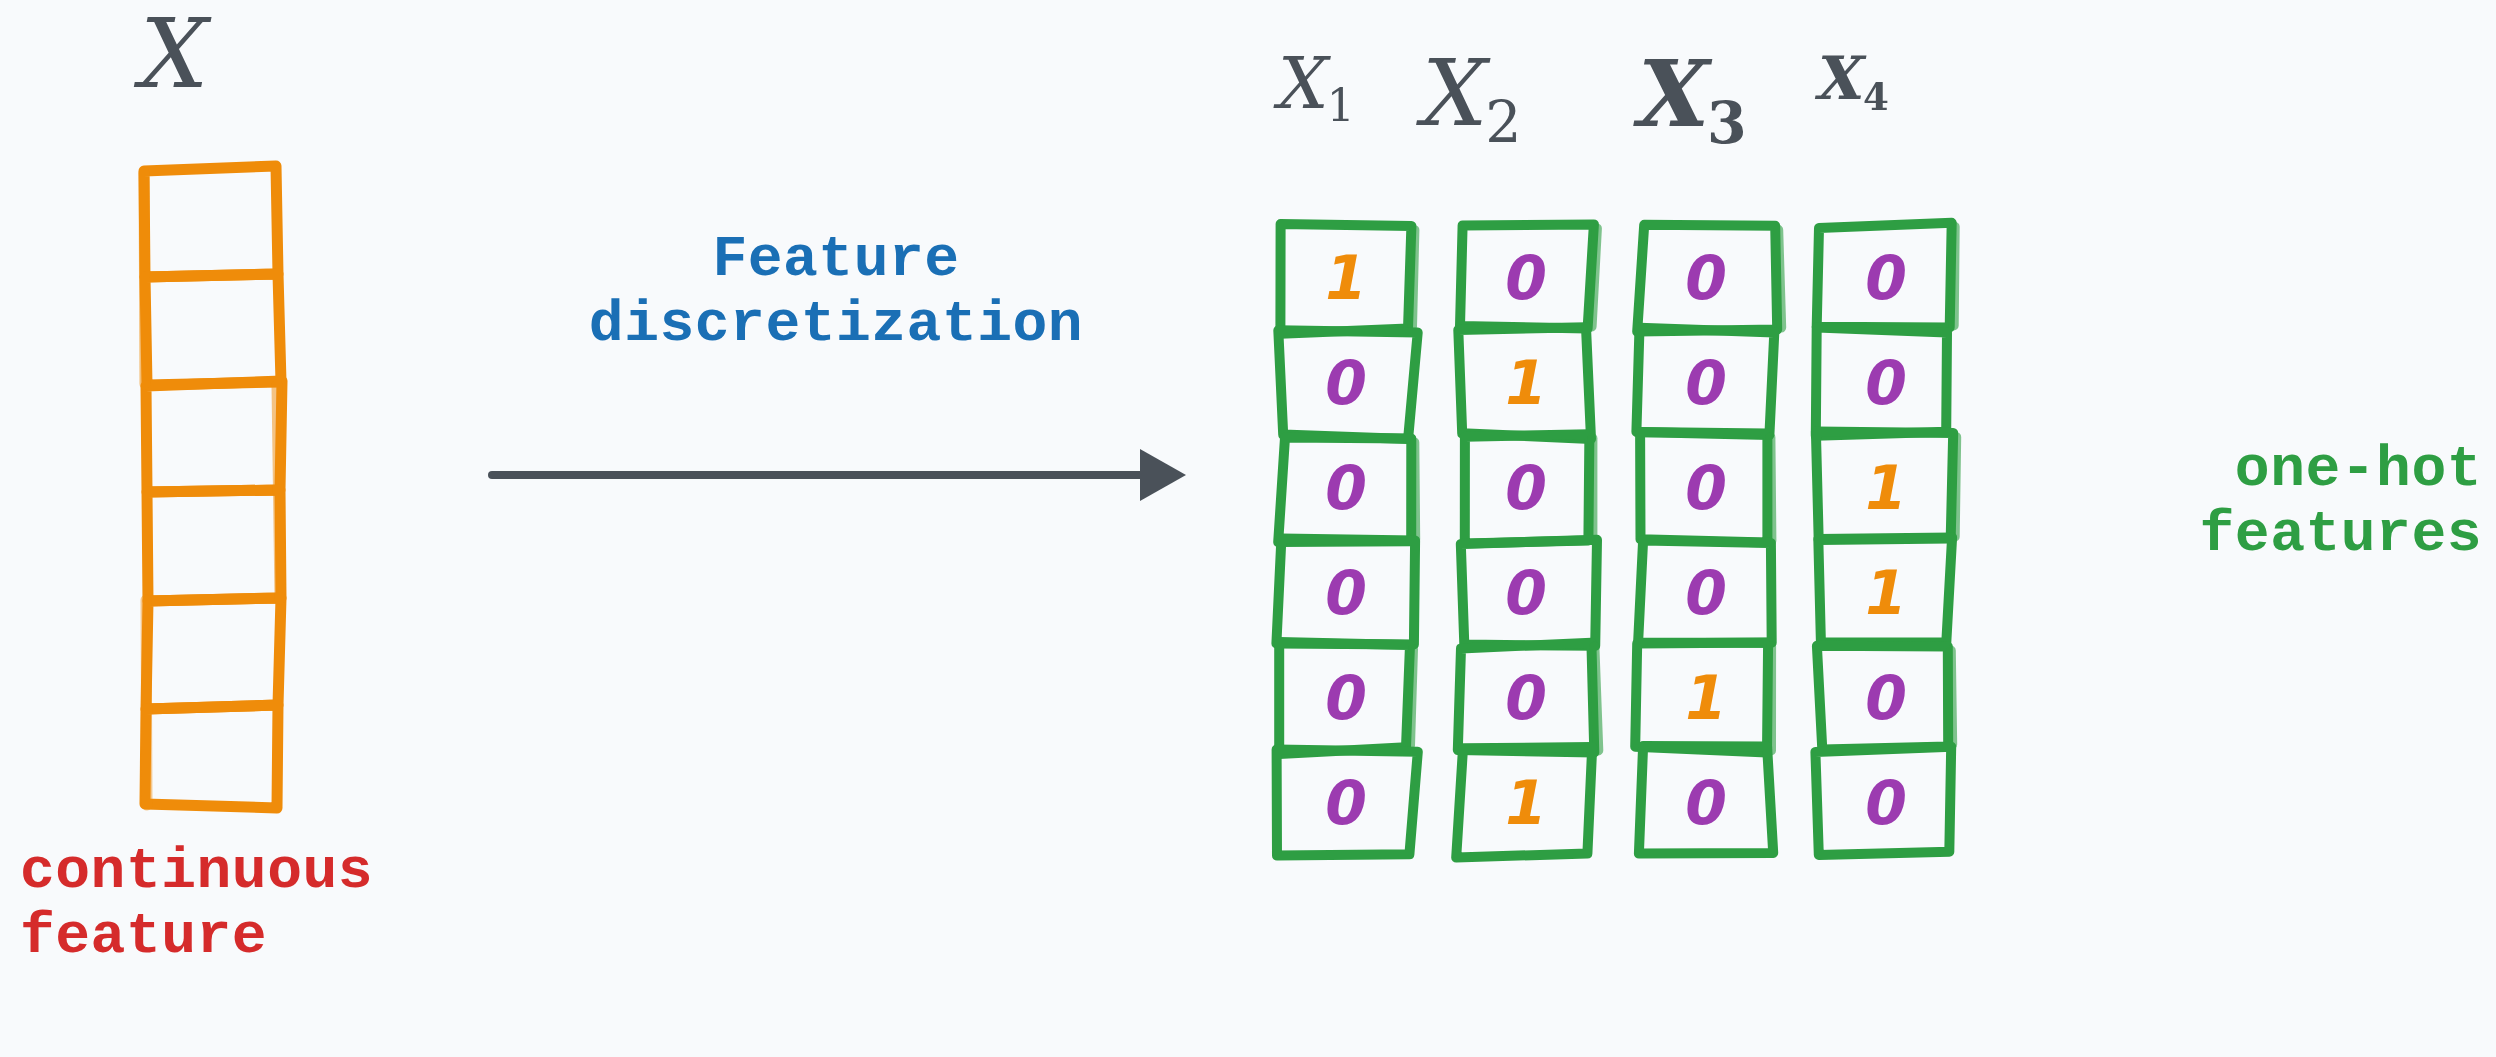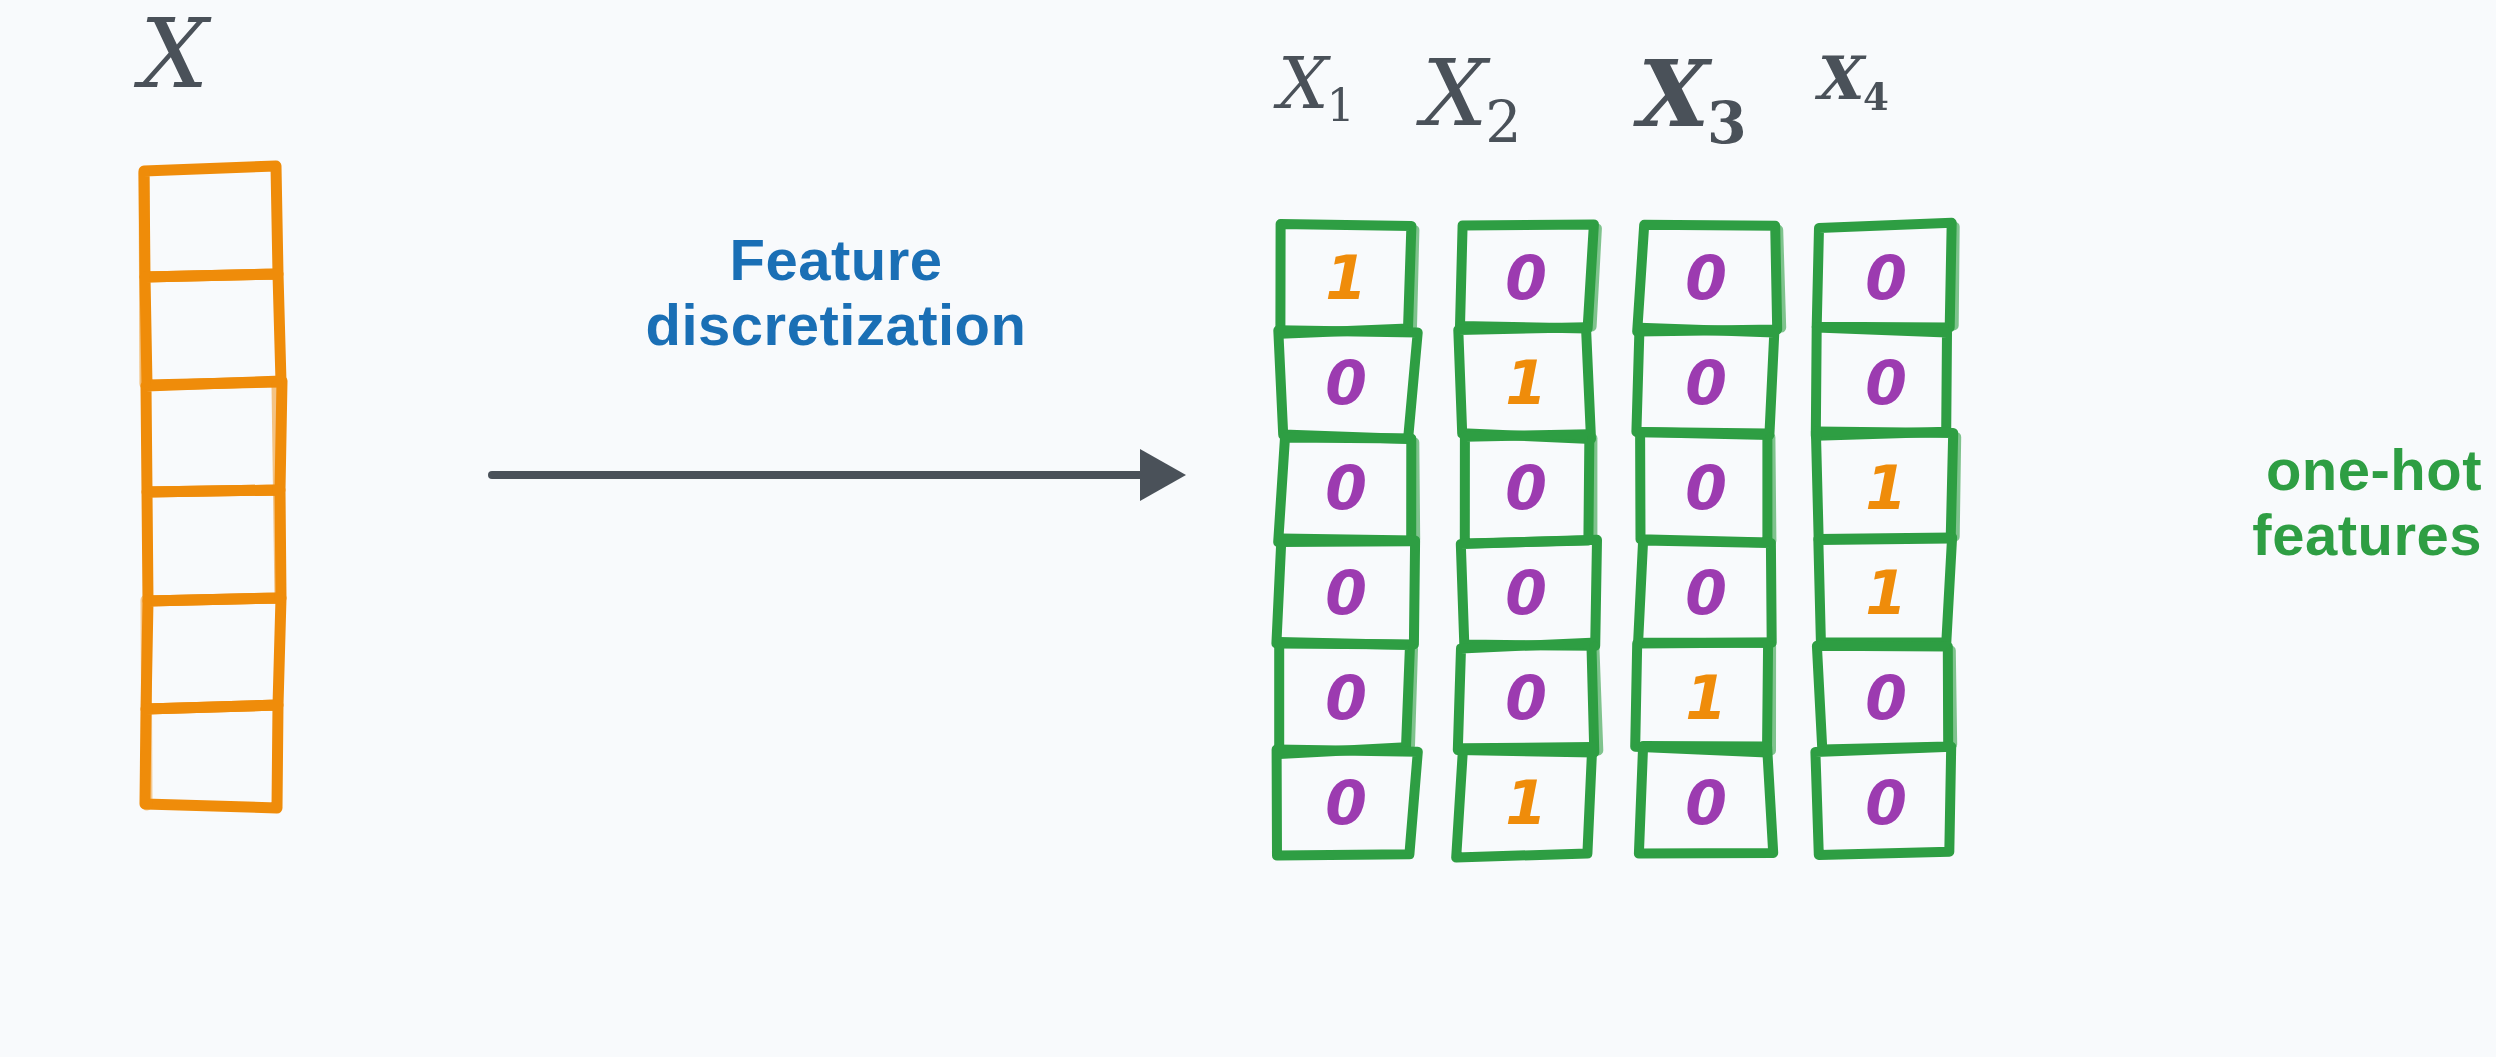--- a/index.html
+++ b/index.html
@@ -27,21 +27,21 @@
   .mathlabel .sub{
     font-size:.62em;
     font-style:normal;
     vertical-align:-0.30em;
     margin-left:-0.04em;
     letter-spacing:0;
   }
 
   
   .hand{
-    font-family:Liberation Sans, sans-serif;
+    font-family:Liberation Mono, monospace;
     font-weight:700;
     line-height:1.12;
     letter-spacing:.5px;
     white-space:pre-line;
     user-select:none;
   }
 
   
   .digit{
     position:absolute;
@@ -80,20 +80,22 @@
       <path d="M28 461 L161 458 L158 565 L26 569 Z"></path>
 
       <path d="M26 569 L158 565 L157 668 L25 664 Z"></path>
 
       <path d="M24 33 L25 244" opacity=".55"></path>
       <path d="M157 245 L160 459" opacity=".5"></path>
       <path d="M26 460 L27 665" opacity=".45"></path>
     </g>
   </svg>
 
+  <div class="abs hand" id="src-caption" style="left:20px;top:840px;font-size:58px;color:#d52b2b;text-align:left;">continuous
+feature</div>
 
   <div class="abs hand" id="tf-label" style="left:556px;top:228px;font-size:58px;color:#1a6fb5;text-align:center;width:560px;">Feature
 discretization</div>
 
   <svg class="abs" id="tf-arrow" width="720" height="90" viewBox="0 0 720 90" style="left:480px;top:430px;">
     <line x1="12" y1="45" x2="672" y2="45" stroke="#4a5159" stroke-width="8" stroke-linecap="round"></line>
     <path d="M660 19 L706 45 L660 71 Z" fill="#4a5159"></path>
   </svg>
 
   <div class="abs mathlabel" id="hdr-0" style="left:1278px;top:48px;font-size:71px;">

